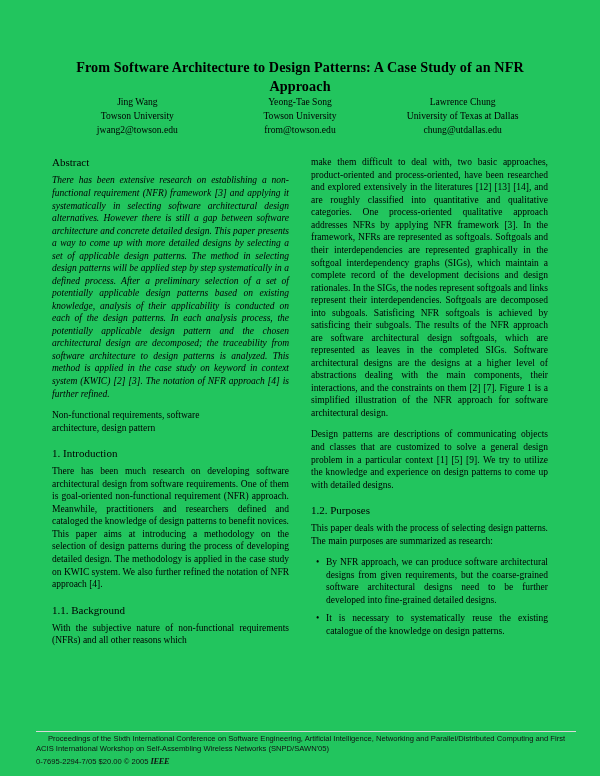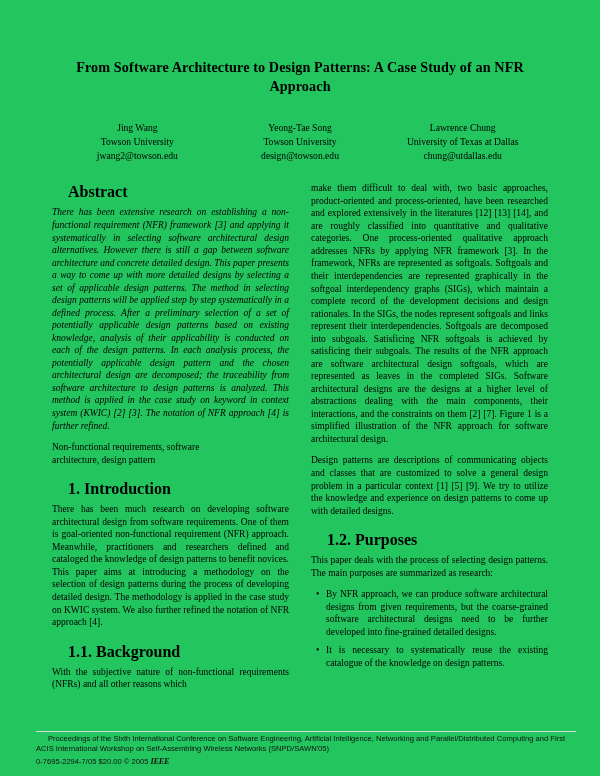--- a/index.html
+++ b/index.html
@@ -31,22 +31,21 @@
   .title {
     font-size: 14.2px;
     font-weight: bold;
     text-align: center;
     line-height: 1.32;
     margin: 0 18px 0 18px;
     letter-spacing: 0.1px;
   }
   .authors {
     display: flex;
-    justify-content: center;
-    margin-top: 26px;
+    justify-content: flex-end;
     padding: 0 4px;
   }
   .author {
     flex: 1 1 0;
     text-align: center;
     font-size: 9.6px;
     line-height: 1.42;
   }
   .author .name { display: block; }
   .author .affil { display: block; }
@@ -54,23 +53,23 @@
 
   .columns {
     display: flex;
     margin-top: 20px;
     gap: 22px;
   }
   .col {
     width: 237px;
   }
   h2.sec {
-    font-size: 16px;
-    font-weight: bold;
-    margin: 13px 0 5px 16px;
+    font-size: 11px;
+    font-weight: normal;
+    margin: 13px 0 5px 0;
     line-height: 1.2;
   }
   h2.sec.first { margin-top: 0; }
   p {
     margin: 0 0 9px 0;
     font-size: 9.5px;
     line-height: 1.32;
     text-align: justify;
     text-justify: inter-word;
   }
@@ -135,21 +134,21 @@
 
     <div class="authors">
       <div class="author">
         <span class="name">Jing Wang</span>
         <span class="affil">Towson University</span>
         <span class="email">jwang2@towson.edu</span>
       </div>
       <div class="author">
         <span class="name">Yeong-Tae Song</span>
         <span class="affil">Towson University</span>
-        <span class="email">design@towson.edu</span>
+        <span class="email">from@towson.edu</span>
       </div>
       <div class="author">
         <span class="name">Lawrence Chung</span>
         <span class="affil">University of Texas at Dallas</span>
         <span class="email">chung@utdallas.edu</span>
       </div>
     </div>
 
     <div class="columns">
 

